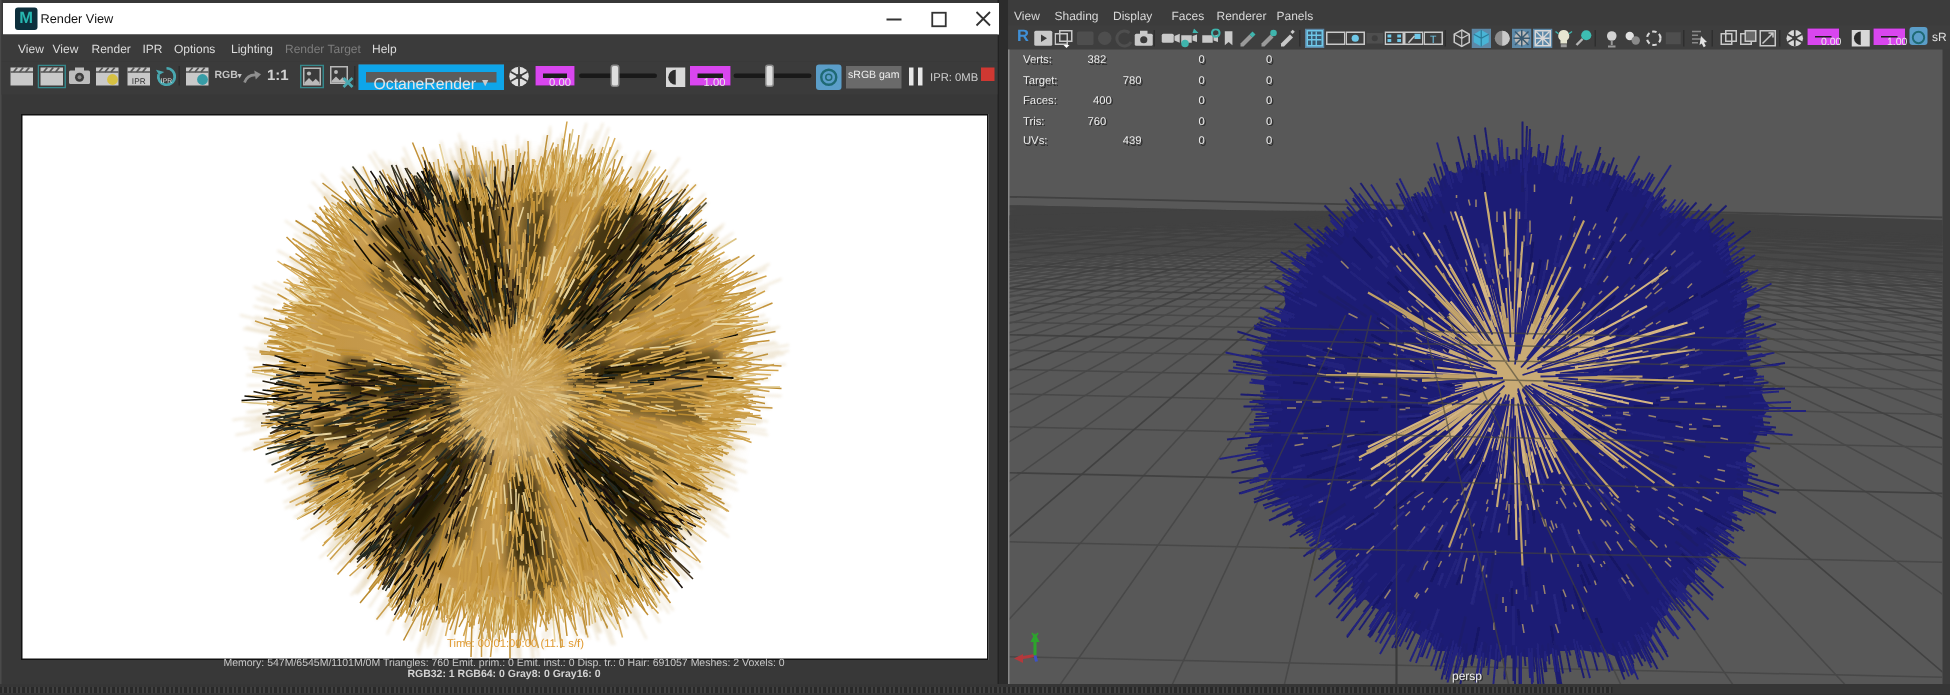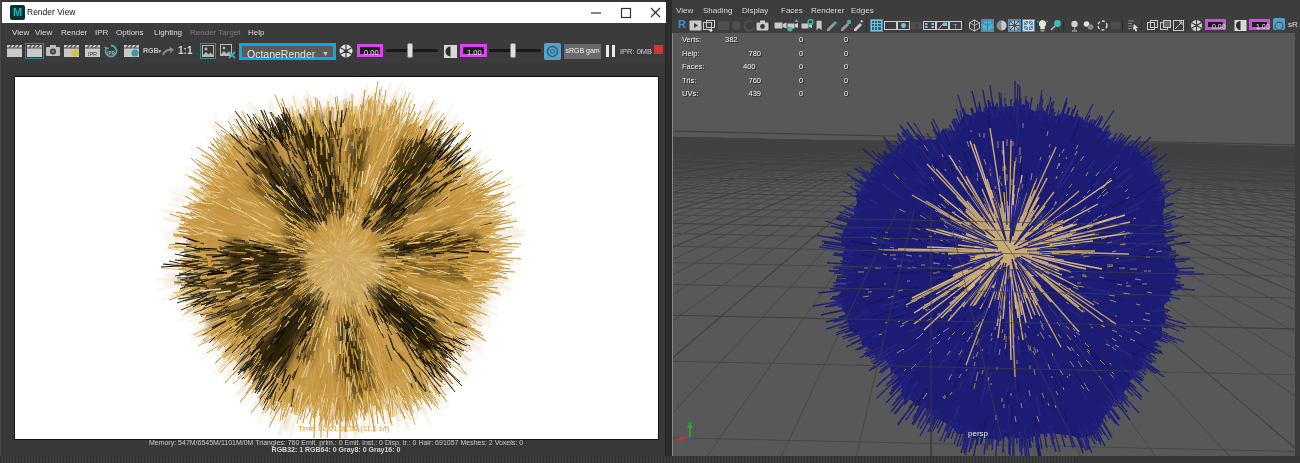--- a/index.html
+++ b/index.html
@@ -17,21 +17,21 @@
 #maya{position:absolute;left:672px;top:0;width:628px;height:457px;background:#3c3c3c}
 #maya .menub{position:absolute;left:0;top:0;width:100%;height:17px;background:#3c3c3c;color:#d8d8d8;font-size:8px}
 #maya .menub span{position:absolute;top:5.5px}
 #maya .iconb{position:absolute;left:0;top:17px;width:100%;height:16px;background:#3e3e3e}
 #maya .vp{position:absolute;left:0;top:33px;width:623px;height:423px;background:#585858;border-left:1px solid #888;overflow:hidden}
 #botband{position:absolute;left:0;top:456px;width:1300px;height:7px;background:#363636}
 #botband .ticks{position:absolute;left:0;top:2px;width:1075px;height:4px;
 background:repeating-linear-gradient(90deg,#282828 0 1.5px,#404040 1.5px 3px)}
 .hud{position:absolute;font-size:7.5px;font-weight:normal;color:#ececec;text-shadow:1px 1px 0 #2a2a2a}
 .mic{position:absolute;top:2px}
-.fld{position:absolute;top:3px;height:13px;background:#1c1c1c;border:3px solid #d946ef;color:#e8e8e8;font-size:7.5px;line-height:12px;padding-left:4px}
+.fld{position:absolute;top:3px;height:13px;background:#1c1c1c;border:5px solid #d946ef;color:#e8e8e8;font-size:7.5px;line-height:12px;padding-left:4px}
 .sld{position:absolute;top:8px;height:3px;background:#191919;border-radius:2px}
 .sldh{position:absolute;top:-6px;width:6px;height:15px;background:#dedede;border:1px solid #888;border-radius:2px}
 .ic{position:absolute;top:2px}
 </style></head><body>
 
 <div id="rv">
   <div class="tbar">
     <div class="ticon">M</div>
     <div class="ttxt">Render View</div>
     <svg class="abs" style="left:583px;top:0" width="83" height="21">
@@ -104,21 +104,21 @@
         <circle cx="6" cy="6" r="1.4" fill="#b9b9b9"></circle>
         <path d="M3 12l3-3 2.5 2.5 2-2L13 12v1H3z" fill="#b9b9b9"></path>
       </svg>
       <svg class="ic" style="left:218px" width="17" height="16">
         <rect x="1.5" y="1.5" width="11" height="11" fill="none" stroke="#b9b9b9"></rect>
         <circle cx="5" cy="5" r="1.3" fill="#b9b9b9"></circle>
         <path d="M2 11l3-3 2.5 2.5 2-2 2.5 2.5v1H2z" fill="#b9b9b9"></path>
         <path d="M10 9l6 6M16 9l-6 6" stroke="#49a8b0" stroke-width="1.8"></path>
       </svg>
       <div class="abs" style="left:235px;top:3px;width:1px;height:13px;background:#2d2d2d"></div>
-      <div class="abs" style="left:238px;top:2px;width:97px;height:17px;background:#5b5b5b;border:3px solid #0ea5e9;font-size:10.5px;color:#e4e4e4;line-height:16px;padding-left:5px">OctaneRender<span style="position:absolute;right:4px;top:0;font-size:7px;color:#ccc">▼</span></div>
+      <div class="abs" style="left:238px;top:2px;width:97px;height:17px;background:#5b5b5b;border:5px solid #0ea5e9;font-size:10.5px;color:#e4e4e4;line-height:16px;padding-left:5px">OctaneRender<span style="position:absolute;right:4px;top:0;font-size:7px;color:#ccc">▼</span></div>
       <svg class="ic" style="left:338px" width="15" height="16">
         <circle cx="7" cy="8" r="6.5" fill="#e0e0e0"></circle>
         <path d="M7 8L7 1.5M7 8l5.6-3.2M7 8l5.6 3.2M7 8L7 14.5M7 8l-5.6 3.2M7 8l-5.6-3.2" stroke="#3c3c3c" stroke-width="1.2"></path>
         <circle cx="7" cy="8" r="1.8" fill="#3c3c3c"></circle>
       </svg>
       <div class="fld" style="left:356px;width:26px">0.00</div>
       <div class="sld" style="left:385px;width:52px">
         <div class="sldh" style="left:21px"></div>
       </div>
       <svg class="ic" style="left:443px" width="13" height="16">
@@ -253,21 +253,21 @@
   <div class="stat2">RGB32: 1 RGB64: 0 Gray8: 0 Gray16: 0</div>
 </div>
 
 <div id="maya">
   <div class="menub">
     <span style="left:4px">View</span>
       <span style="left:31px">Shading</span>
     <span style="left:70px">Display</span>
       <span style="left:109px">Faces</span>
     <span style="left:139px">Renderer</span>
-      <span style="left:179px">Edges</span>
+      <span style="left:179px">Panels</span>
   </div>
   <div class="iconb">
     <div class="abs" style="left:6px;top:1px;font-size:11px;font-weight:bold;color:#3f8fd6">R</div>
       <svg class="mic" style="left:17px" width="13" height="13" viewBox="0 0 13 13">
         <rect x="0.5" y="1.5" width="12" height="10" rx="1" fill="#c9c9c9"></rect>
         <path d="M5 4l4 2.5L5 9z" fill="#3a3a3a"></path>
       </svg>
       <svg class="mic" style="left:31px" width="13" height="13" viewBox="0 0 13 13">
         <rect x="0.5" y="3.5" width="8" height="7" fill="none" stroke="#c9c9c9"></rect>
         <rect x="3.5" y="1.5" width="8" height="7" fill="none" stroke="#c9c9c9"></rect>
@@ -462,40 +462,40 @@
           <path d="M998 254L951 269M999 241L963 201M999 263L969 306M1005 237L993 190M1006 251L961 250M999 252L980 254M1018 248L1056 236M1008 250L1002 210M1009 241L1013 203M1009 248L1031 191M1017 239L1053 192M1010 257L1021 283M1001 251L906 251M1010 248L1030 211M1007 236L1003 192M1005 243L1002 231M1009 250L1043 212M1021 260L1115 324M1005 246L981 213M1014 255L1054 280M1005 246L956 177M1019 251L1094 251M1008 248L1010 141M1004 245L985 215M1022 243L1052 223M1010 248L1019 237M1006 249L989 225M998 256L910 301M1007 248L999 224M997 262L983 275M1008 249L1015 217M1013 263L1030 299M997 243L951 212M1010 243L1017 223M1008 251L1027 202M1013 257L1040 287M1006 245L994 210M1015 251L1048 253M1000 239L971 192M1000 245L959 211M1008 251L985 267M1011 256L1026 280M1009 254L1012 263M1008 251L989 286M1010 251L1041 247M1007 246L997 203M1004 252L992 253M1012 251L1058 249M1009 251L1032 266M1002 261L990 283M1010 250L1078 191M1009 248L1055 147M1002 261L972 306M1009 253L1025 275M1010 255L1037 301M1002 238L981 189M1017 251L1128 254M1007 255L1003 268M1011 266L1014 282M1000 239L972 196M1008 245L1007 206M997 245L937 211M1013 264L1020 279M1021 243L1032 236M1010 251L1051 239M1007 250L956 197M1006 252L971 269M1003 253L988 260M1017 246L1062 220M1012 239L1026 193M1000 251L947 253M1001 257L980 276M1009 264L1014 377M1010 253L1035 288M1015 249L1055 235M1002 238L988 208M997 251L883 250M1019 249L1031 247M996 244L925 201M1018 257L1059 285M1015 260L1050 302M1005 256L979 297M1017 240L1026 229M1008 248L1011 225M993 247L979 243M995 246L979 239M1004 248L964 211M1008 251L1093 305M1001 239L992 224M1020 246L1049 235M1023 251L1125 254M1011 242L1015 229M1008 252L1017 280M1014 259L1033 287M999 259L989 269M1006 247L978 204M1012 255L1030 271M1013 249L1046 240M1015 249L1063 235M1012 250L1038 243M1011 255L1016 262M1004 258L983 297M1012 253L1029 260M1010 253L1027 269M1012 249L1052 224M1007 247L1000 204M998 251L947 254M1011 253L1102 322M1007 262L1003 307M1009 253L1060 347M1007 246L995 200M1009 257L1020 310M1010 257L1013 268M1003 264L965 365M1012 252L1024 257M1000 250L972 244M1008 253L1008 266M1008 252L1007 265M1006 245L998 220M1007 247L1005 239M1001 247L911 195M995 254L974 260M1007 249L990 223M1008 251L1082 312M1012 253L1039 264M1010 252L1057 267M1002 240L966 179M1010 252L1053 279M1013 238L1034 183M1015 257L1052 286M1008 252L987 289M1017 262L1078 332M1013 244L1038 205M1003 246L975 221M1011 255L1019 266M1005 266L1001 291M1005 246L982 212M1020 257L1048 269M1003 243L975 200M1007 262L1005 298M1014 256L1025 264M1002 260L974 305M1010 266L1019 317M999 262L990 274M1014 258L1041 290M1009 250L1035 234M1008 252L1007 261M1009 251L1053 257M1010 258L1014 268M1015 251L1058 254M1010 252L1077 287M1020 241L1031 232M1005 236L994 193M1011 257L1015 267M1001 262L985 286M1019 246L1060 226M1013 237L1016 225M1008 259L1006 278M1006 248L984 216M1004 251L981 249M1006 249L999 242M1018 253L1063 260M999 251L975 249M1023 247L1075 232M1006 237L1004 212M1008 249L1007 239M1013 248L1035 233M1007 256L994 301M1006 258L1003 272M1021 243L1031 237M1013 240L1034 190M1021 252L1031 252M1004 258L994 277M994 257L953 275M1015 258L1023 267M1008 250L998 211M1012 252L1021 255M1008 255L1008 269" stroke="#bfa068" stroke-width="1.4" fill="none"></path>
           <path d="M1020 257L1041 268M1008 251L986 264M1006 249L987 235M1009 248L1014 228M1006 256L999 273M1013 252L1023 253M1007 263L1005 279M1008 253L1000 281M1000 248L974 237M1004 250L998 249M1001 251L987 251M1006 250L996 247M1015 250L1026 248M1001 258L987 274M1001 264L986 289M1011 253L1032 268M1004 251L995 252M1002 245L984 230M1004 249L982 239M1008 257L1008 270M1011 256L1023 271M1008 251L989 263M1008 237L1009 218M1003 262L998 274M1006 242L999 216M1009 251L1017 251M1006 245L998 222M1015 262L1020 270M992 258L986 260M1005 252L983 264M995 252L976 254M1004 254L991 264M1003 267L997 288M997 249L983 247M1007 249L996 234M1011 262L1018 284M1004 250L987 248M1023 244L1045 236M1009 249L1020 235M1008 251L1015 237M1009 252L1026 276M1007 254L998 275M1002 250L996 248M1005 252L992 254M1004 250L985 242M1012 249L1035 238M1015 243L1024 234M1003 246L995 238M997 248L990 246M1016 262L1022 272M1008 253L1006 278M996 244L985 237M1009 240L1011 229M1014 236L1021 216M1005 252L981 256M1010 251L1035 249M1010 253L1026 275M1001 265L998 271M1000 250L979 249M1004 259L1000 266M1002 248L988 243M1002 252L985 255M992 248L967 243M1024 246L1049 239M1004 236L1000 218M994 252L972 253M1001 248L988 243M1014 252L1031 255M1002 240L997 230M991 244L965 234M1006 253L988 269M1016 252L1034 253M1014 251L1021 251M1005 254L986 275M1008 251L998 243M1007 251L985 254M1008 262L1007 292M1015 237L1027 212M1019 251L1037 251M992 254L969 258M1008 250L1010 245M1010 249L1029 235M1010 249L1020 238M1009 250L1020 233M1010 252L1027 259M1011 251L1032 249M1023 253L1049 255M1003 263L992 288M993 242L978 233M1015 248L1039 239M1007 250L995 228M995 251L988 251M1003 253L994 256M1005 251L981 250M1008 251L1014 241M1004 256L993 271M1005 241L999 226M1009 252L1027 268M1012 261L1024 288M1009 237L1011 227M1007 252L991 268M1008 266L1009 287M1011 249L1030 235M1009 252L1024 268M1009 253L1015 265M1009 254L1013 281M1010 256L1020 276M1007 260L1005 279M1001 260L992 274M998 240L994 236M1012 245L1021 229M1011 263L1014 277M1013 238L1017 228M1005 242L997 218M1008 249L1015 226M1008 259L1007 265M1017 259L1024 265M1015 259L1024 270M1000 258L996 262M1005 240L997 215M1016 251L1029 252M1007 250L990 227M1005 259L1002 268M1022 253L1039 255M1001 247L988 241M1010 247L1018 235M1002 261L995 272M1024 248L1047 244M1015 246L1028 237M1011 234L1013 219M1017 253L1045 258M1021 240L1043 221M1014 268L1021 290M1012 255L1032 276M1013 250L1037 245M1011 243L1014 235M1011 251L1038 251M1008 252L1004 263M1008 253L1012 263M1002 237L996 224M1002 252L985 254M1003 239L992 214M1001 238L990 218M1008 249L1009 241M1008 249L1010 224M1020 242L1038 228M1002 254L996 257M995 252L975 253M1010 262L1014 286M1004 255L986 274M998 242L976 225M1006 249L1001 241M1010 259L1013 272M1004 245L997 235M997 261L992 264M1015 249L1024 247M1002 237L995 222M1019 257L1025 261M1017 240L1021 236M1004 260L998 274M1000 253L972 262M997 259L986 266M1007 262L1006 282M1011 243L1015 230M1002 252L984 255M999 262L979 284M1001 250L980 245M1012 256L1028 279M1005 249L984 236M1007 243L1006 237M1008 253L1004 270M997 263L982 279M1008 257L1008 269M1012 242L1016 234M1008 251L1000 262M1001 243L992 232M1021 254L1032 257M1009 252L1029 264M1003 245L995 236M1020 249L1031 247M1015 238L1026 217M1000 250L993 249M1006 253L986 274M998 239L988 228M1009 251L1037 247M1008 243L1008 238M1012 250L1033 243M1019 241L1031 230M1011 253L1019 261M1005 260L996 285M1009 265L1009 280M995 253L979 256M1008 237L1007 225M1003 241L990 217M1006 247L999 233M1015 252L1024 253M1007 262L1004 291M1006 255L1004 260M1007 252L1002 263M1004 237L1000 217M1004 247L994 236M1008 251L1020 245M1003 258L994 271M1008 247L1007 225M1006 247L1003 242M1018 237L1031 220M1002 249L993 245M1015 250L1027 249M1003 262L1001 267M1006 249L996 239M992 258L987 261M1018 249L1035 246M1010 268L1010 276M996 241L990 237M1012 269L1015 287M1009 254L1020 276M1007 244L1006 229M1008 243L1008 223M1005 257L1002 264M1021 240L1039 224M1004 260L998 273M1014 244L1024 231M1012 244L1025 219M1010 256L1018 272M1004 258L999 266M1014 247L1032 235M1015 250L1036 246M1006 249L991 235M1019 251L1042 251M1014 249L1024 245M1000 247L994 244M999 261L980 280M1002 243L987 221M1010 249L1018 237M1010 249L1030 229M1013 248L1024 242M1011 249L1024 239M1008 262L1009 292M1013 234L1018 217M1016 258L1026 267" stroke="#c9ab74" stroke-width="2.8" fill="none"></path>
           <path d="M1017 246L1045 231M1014 250L1027 246M994 223L970 174M1013 245L1033 222M1006 278L1005 295M1012 227L1018 192M1028 254L1070 260M1003 268L991 314M1010 235L1015 192M983 249L953 247M1015 258L1032 275M1021 226L1028 211M1017 267L1030 290M1033 236L1051 225M1028 265L1041 274M1024 239L1042 226M1007 266L1005 297M1014 225L1023 190M985 235L969 225M1005 263L998 290M999 262L964 302M1021 271L1039 299M994 256L954 273M1005 241L996 218M990 267L980 276M1012 265L1020 301M1006 278L1004 322M1026 251L1064 250M1016 265L1025 281M1017 239L1034 216M1021 236L1034 222M997 249L947 241M1041 254L1068 256M1003 263L995 285M1013 223L1020 183M996 266L964 306M1033 234L1073 207M1012 230L1017 209M1015 275L1024 303M1021 260L1033 269M988 244L946 230M1032 226L1042 216M996 246L975 236M1006 225L1004 185M1009 277L1010 309M1031 257L1066 266M1018 257L1058 283M1038 264L1069 277M1020 256L1054 270M991 241L960 224M1011 236L1019 198M1011 260L1016 275M1015 272L1022 292M986 253L949 256M1014 244L1046 206M1010 240L1018 194M994 238L984 230M1009 228L1010 194M1017 270L1032 300M1022 247L1069 232M1008 265L1008 301M1001 268L982 319M1027 244L1051 236M1027 248L1046 245M1025 258L1048 268M1025 242L1060 225M997 248L953 237M1009 239L1012 205M999 270L992 285M1001 274L989 308M1014 260L1039 297M1015 221L1023 184M1027 279L1056 324M992 227L966 190M1004 284L1000 316M1017 239L1028 225M1000 265L978 303M991 257L963 266M984 265L958 280M1024 248L1070 239M1036 247L1049 245M1005 239L992 198M1003 267L996 292M1012 236L1021 201M1012 263L1022 295M1014 244L1028 226M999 269L979 307M974 257L961 260M994 229L966 186M994 252L956 255M1002 257L974 285M1005 267L997 319M1016 257L1049 286M995 276L982 303M1014 259L1028 280M1011 259L1018 281M983 239L962 228M994 248L981 246M1009 243L1015 198M1004 236L993 189M1024 240L1065 212M1016 269L1029 298M995 273L974 310M1007 279L1007 292M1021 263L1042 283M1001 252L966 255M1026 240L1037 234M1002 254L971 267M1017 223L1027 192M986 240L947 220M977 237L935 219M979 245L932 236M1036 268L1068 288M1036 250L1081 248M995 257L967 270M1028 232L1057 205M1030 262L1054 274M982 246L936 238M1002 254L969 269M1038 252L1051 253M1011 269L1014 292M1012 276L1017 302M984 258L940 269M993 244L949 221M1015 243L1045 210M1011 262L1015 274M984 233L947 206M975 243L950 236M1003 263L995 282M1002 268L994 291" stroke="#21217c" stroke-width="1.2" fill="none"></path>
         </g>
       <g clip-path="url(#ballclip)">
           <path d="M820 364.4L1200 372.8M820 318.4L1200 326.8M820 287.7L1200 296.1M820 265.8L1200 274.2M820 249.4L1200 257.8M820 236.6L1200 245.0M820 226.4L1200 234.8M820 218.1L1200 226.4M896.1 210.2L776.0 466M913.1 210.2L853.0 466M930.0 210.2L930.0 466M946.9 210.2L1007.0 466M963.9 210.2L1084.0 466M980.8 210.2L1161.0 466" stroke="#45433a" stroke-width="1" fill="none" opacity="0.62"></path>
         </g>
     </svg>
     
     <div class="hud" style="left:9px;top:2px">Verts:</div>
-    <div class="hud" style="left:9px;top:15.5px">Help:</div>
+    <div class="hud" style="left:9px;top:15.5px">Target:</div>
     <div class="hud" style="left:9px;top:29px">Faces:</div>
     <div class="hud" style="left:9px;top:42.5px">Tris:</div>
     <div class="hud" style="left:9px;top:56px">UVs:</div>
     <div class="hud" style="left:52px;top:2px;width:36px;text-align:left">382</div>
     <div class="hud" style="left:52px;top:15.5px;width:36px;text-align:right">780</div>
-    <div class="hud" style="left:70px;top:29px;width:36px;text-align:left">400</div>
-    <div class="hud" style="left:52px;top:42.5px;width:36px;text-align:right">760</div>
+    <div class="hud" style="left:44px;top:29px;width:36px;text-align:center">400</div>
+    <div class="hud" style="left:52px;top:42.5px;width:36px;">760</div>
     <div class="hud" style="left:52px;top:56px;width:36px;text-align:right">439</div>
     <div class="hud" style="left:126px;top:2px">0</div>
     <div class="hud" style="left:126px;top:15.5px">0</div>
     <div class="hud" style="left:126px;top:29px">0</div>
     <div class="hud" style="left:126px;top:42.5px">0</div>
     <div class="hud" style="left:126px;top:56px">0</div>
     <div class="hud" style="left:171px;top:2px">0</div>
     <div class="hud" style="left:171px;top:15.5px">0</div>
     <div class="hud" style="left:171px;top:29px">0</div>
     <div class="hud" style="left:171px;top:42.5px">0</div>
     <div class="hud" style="left:171px;top:56px">0</div>
-    <div class="hud" style="left:295px;top:396px;font-size:8px">persp</div>
+    <div class="hud" style="left:295px;top:413px;font-size:8px">persp</div>
     
     <svg class="abs" style="left:0px;top:385px" width="40" height="38">
       <line x1="17" y1="19" x2="5" y2="21" stroke="#b3393c" stroke-width="2"></line>
       <path d="M9 18l-6 3 6 3z" fill="#b3393c"></path>
       <line x1="17" y1="19" x2="17" y2="8" stroke="#2ca52c" stroke-width="2"></line>
       <path d="M14 10l3 -6 3 6z" fill="#2ca52c"></path>
       <path d="M15 4l2 3 2-3M17 7v3" stroke="#2ca52c" stroke-width="1" fill="none"></path>
       <line x1="17" y1="19" x2="18" y2="23" stroke="#3c52c8" stroke-width="2"></line>
     </svg>
   </div>

